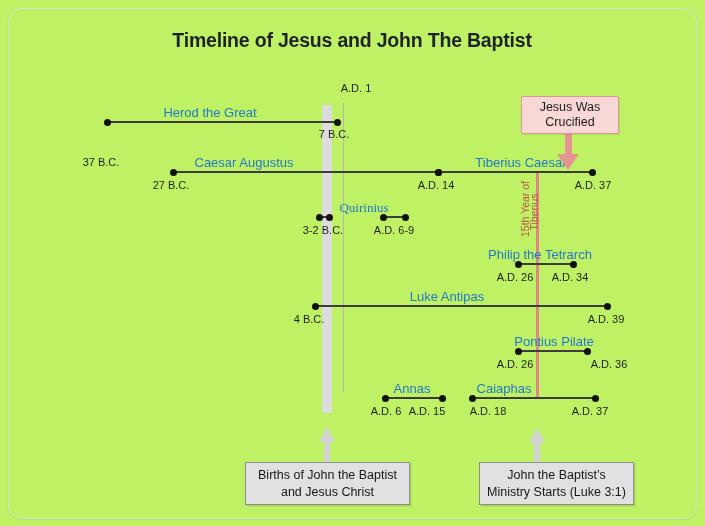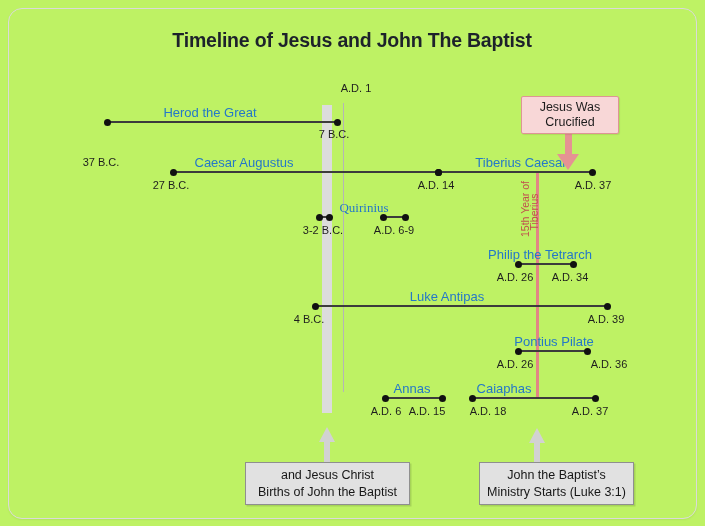--- a/index.html
+++ b/index.html
@@ -136,20 +136,20 @@
   <div>
     <div class="up-head" style="left:319px;top:427px;"></div>
     <div class="up-shaft" style="left:324px;top:440px;height:22px;"></div>
   </div>
   <div>
     <div class="up-head" style="left:529px;top:428px;"></div>
     <div class="up-shaft" style="left:534px;top:441px;height:21px;"></div>
   </div>
 
   <div class="note-box note-box-1">
+    <div>Births of John the Baptist</div>
     <div>and Jesus Christ</div>
-    <div>Births of John the Baptist</div>
   </div>
   <div class="note-box note-box-2">
     <div>John the Baptist’s</div>
     <div>Ministry Starts (Luke 3:1)</div>
   </div>
 </div>
 
 </body></html>

